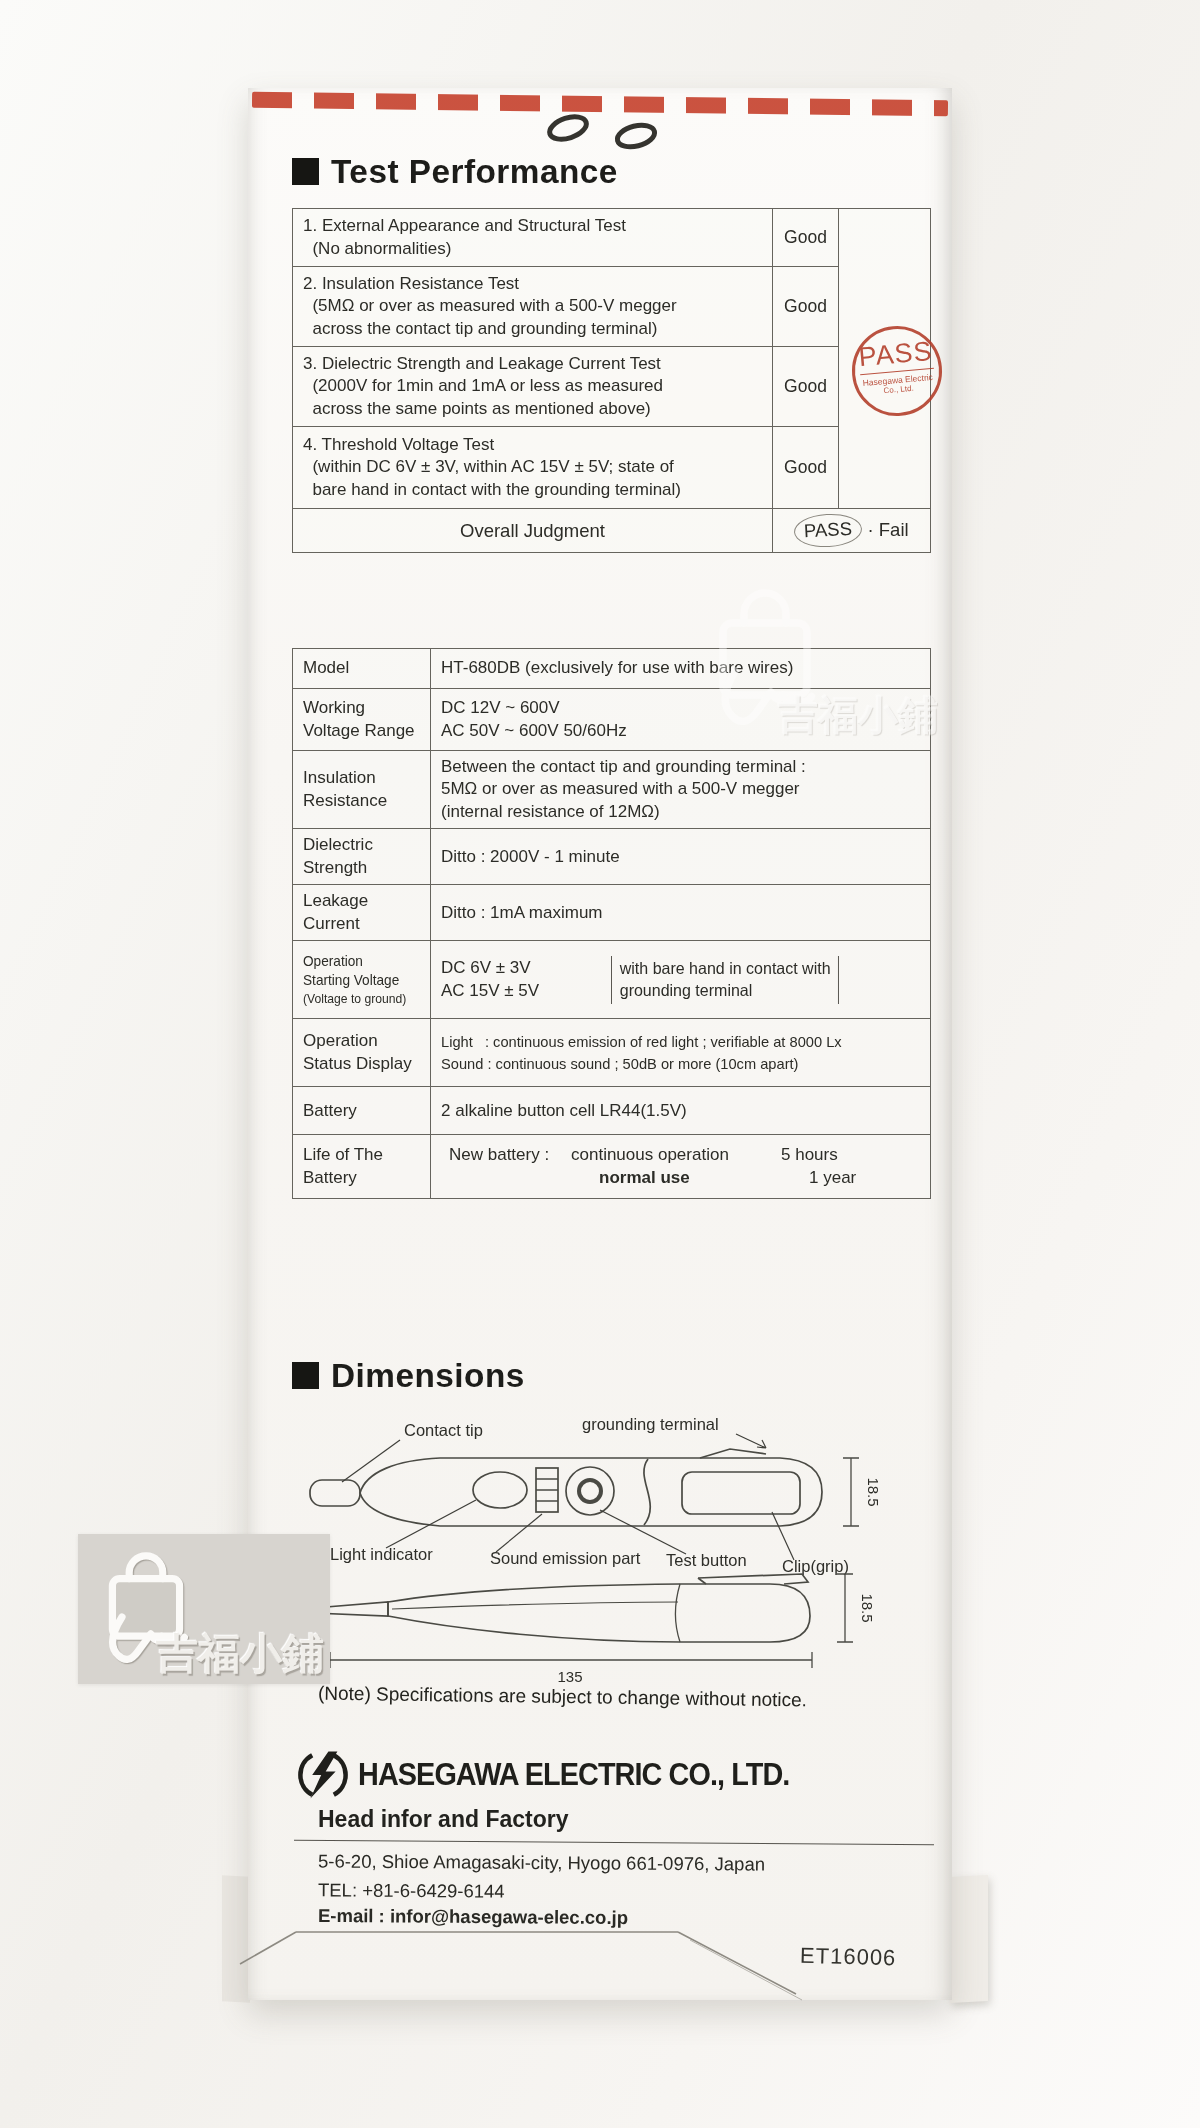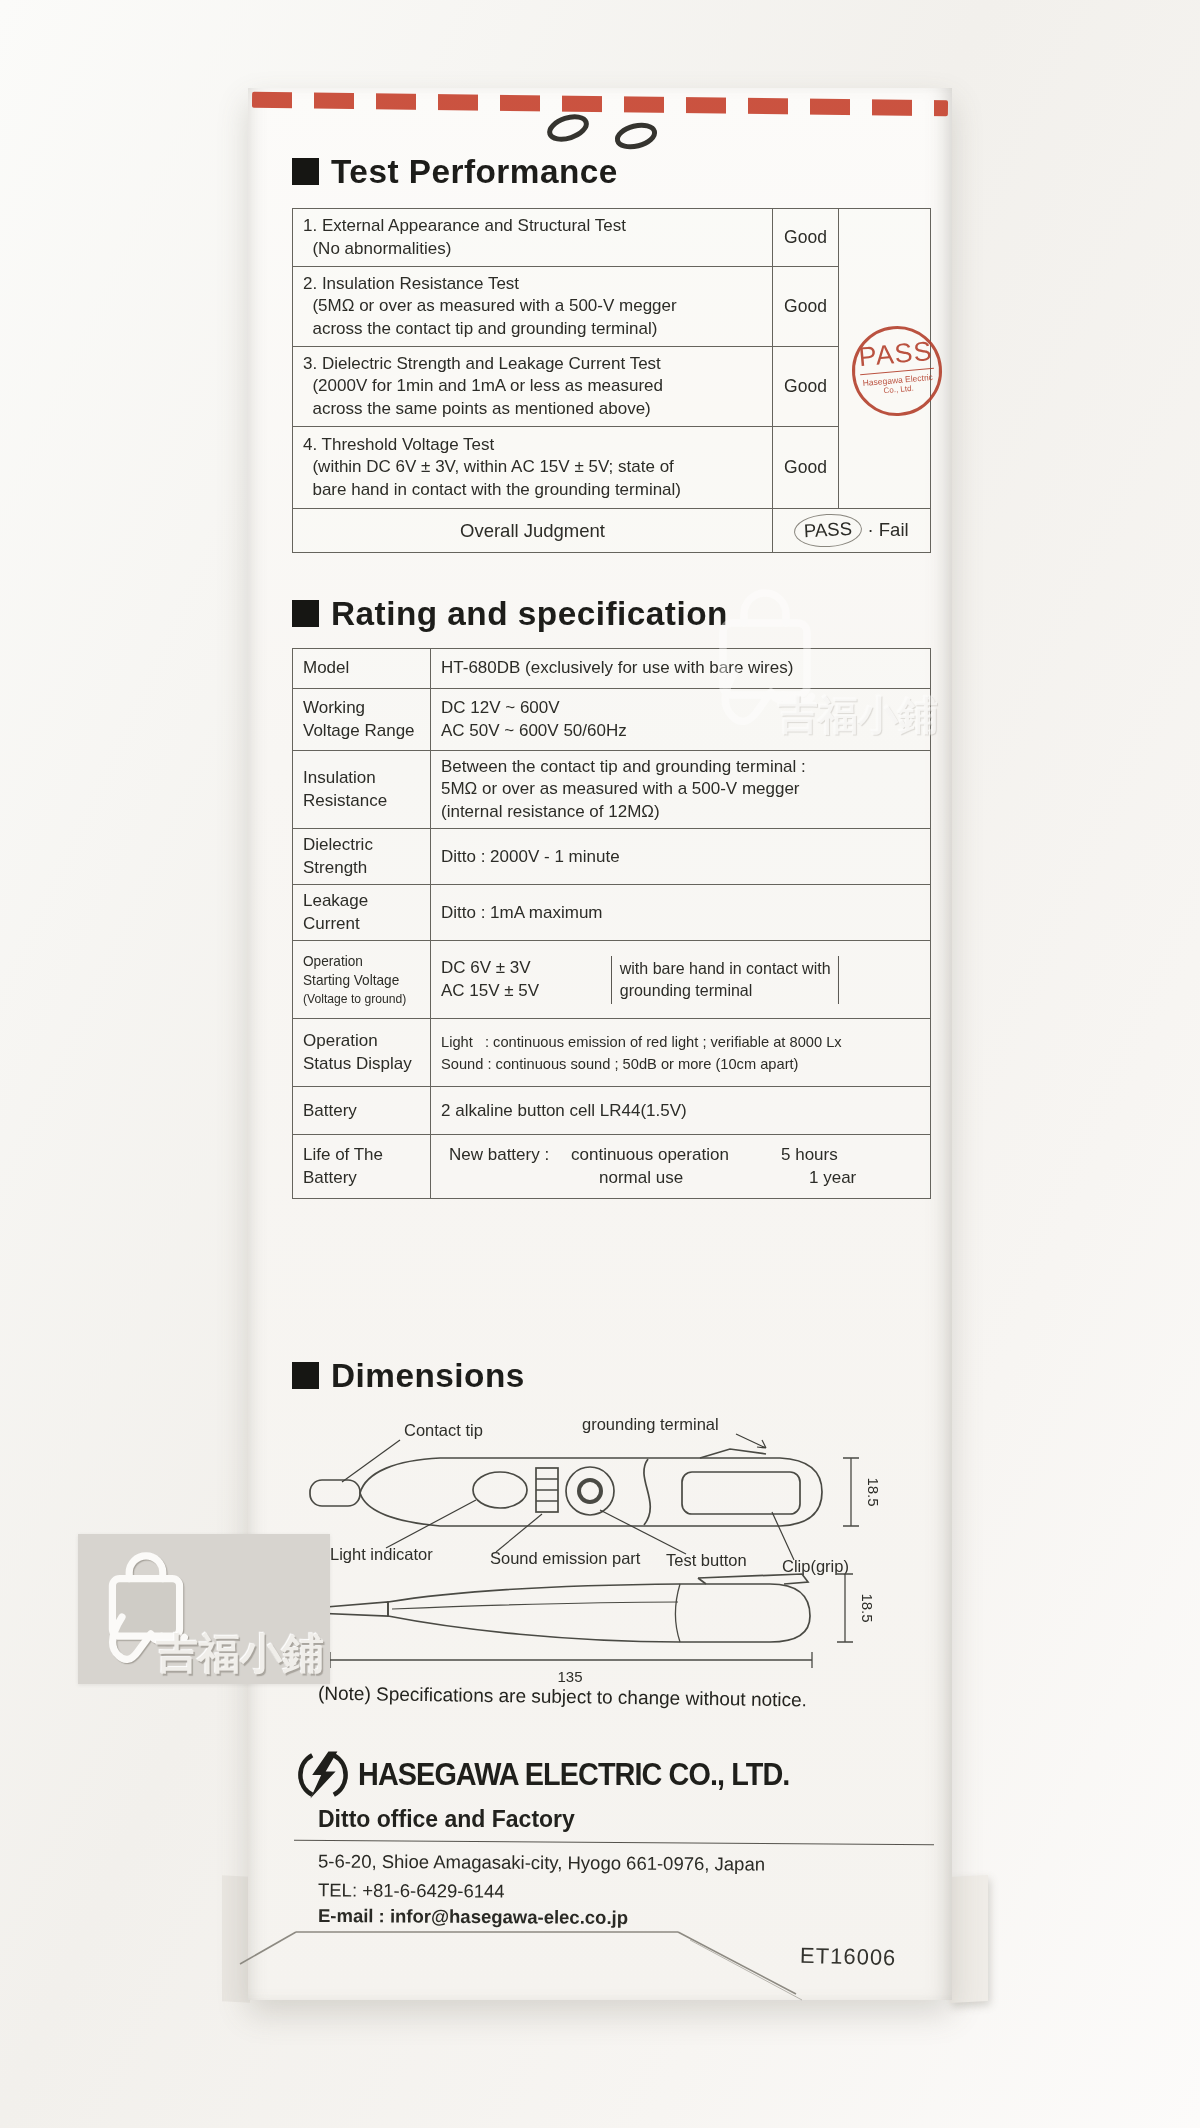--- a/index.html
+++ b/index.html
@@ -151,24 +151,20 @@
     </tr>
   </tbody>
     </table>
 
   <div id="stamp">
     <div class="w">PASS</div>
     <div class="c1">Hasegawa Electric</div>
     <div class="c2">Co., Ltd.</div>
   </div>
 
-  <div class="sec-head" style="left:292px;top:594px;">
-    <span class="sec-sq"></span>
-    <span class="sec-txt">Rating and specification</span>
-  </div>
 
   <table id="t2">
     <colgroup>
         <col style="width:138px">
         <col style="width:500px">
       </colgroup>
     <tbody>
         <tr style="height:40px;">
       <td class="lbl">Model</td>
       <td class="pre">HT-680DB (exclusively for use with bare wires)</td>
@@ -227,21 +223,21 @@
       <td class="lbl pre">Life of The
 Battery</td>
       <td>
         <div class="life-row">
           <span class="life-pre">New battery :</span>
           <span class="life-use">continuous operation</span>
           <span>5 hours</span>
         </div>
         <div class="life-row">
           <span class="life-pre"></span>
-          <span class="life-use" style="padding-left:28px;">normal use</span>
+          <span class="life-use" style="padding-left:28px;font-weight:bold;">normal use</span>
           <span>1 year</span>
         </div>
       </td>
     </tr>
   </tbody>
     </table>
 
   <div class="sec-head" style="left:292px;top:1356px;">
     <span class="sec-sq"></span>
     <span class="sec-txt">Dimensions</span>
@@ -307,21 +303,21 @@
   <div class="note">(Note) Specifications are subject to change without notice.</div>
 
   <div id="brand">
     <svg width="54" height="54" viewBox="0 0 60 60">
       <path d="M18,8 A25,25 0 0 0 18,52" fill="none" stroke="#1f1f1b" stroke-width="5"></path>
       <path d="M42,8 A25,25 0 0 1 42,52" fill="none" stroke="#1f1f1b" stroke-width="5"></path>
       <path d="M36,4 L18,30 L28,30 L16,56 L44,26 L33,26 L46,4 Z" fill="#1f1f1b"></path>
     </svg>
     <span class="nm">HASEGAWA ELECTRIC CO., LTD.</span>
   </div>
-  <div id="office">Ditto office and Factory</div>
+  <div id="office">Head infor and Factory</div>
   <div id="office-rule"></div>
   <div class="addr" id="addr1">5-6-20, Shioe Amagasaki-city, Hyogo 661-0976, Japan</div>
   <div class="addr" id="addr2">TEL: +81-6-6429-6144</div>
   <div class="addr" id="addr3">E-mail : infor@hasegawa-elec.co.jp</div>
   <div id="code">ET16006</div>
 
   <svg id="flap-svg" width="780" height="160" viewBox="0 0 780 160">
     <g fill="none" stroke="#8d8a82" stroke-width="1.6">
       <path d="M74,72 L18,104"></path>
       <path d="M74,72 H456"></path>

